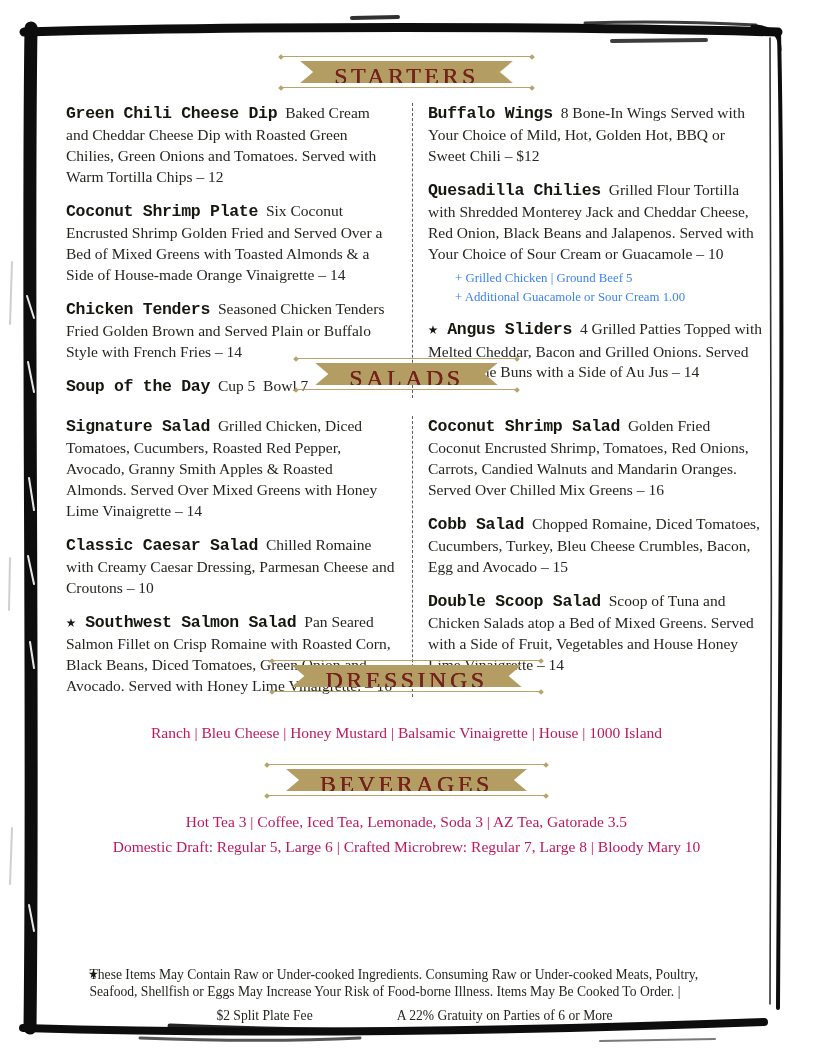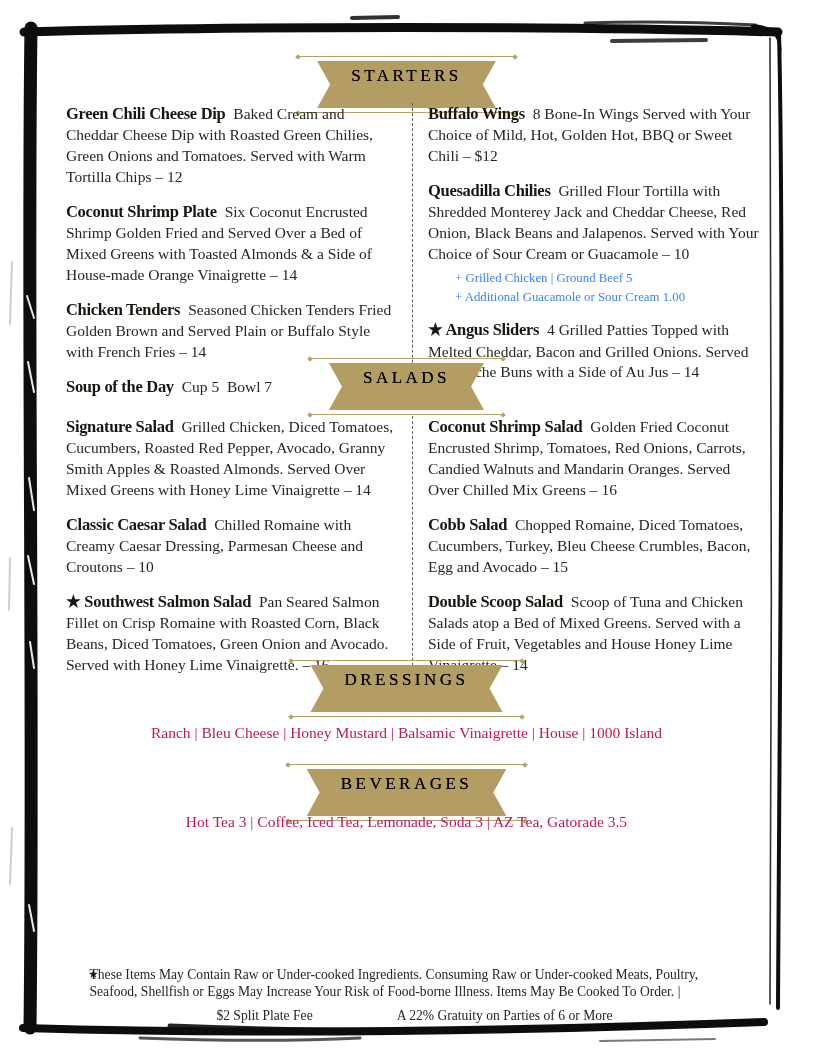--- a/index.html
+++ b/index.html
@@ -16,37 +16,37 @@
   .deco {
     align-self:stretch; margin:0 -19px; height:0;
     border-top:1px solid #b29a5d; position:relative; opacity:.9;
   }
   .deco::before, .deco::after {
     content:""; position:absolute; width:4px; height:4px; background:#b29a5d;
     top:-2.5px; transform:rotate(45deg);
   }
   .deco::before { left:-2px; } .deco::after { right:-2px; }
   .ribbon {
-    margin:4px 0; background:#b49d62; color:#000000;
-    font-size:17px; letter-spacing:3.5px; line-height:30px; height:47px;
+    margin:4px 0; background:#b49d62; color:#7f1d1d;
+    font-size:24px; letter-spacing:3.5px; line-height:30px; height:22px;
     padding:0 34px;
     clip-path:polygon(0 0,100% 0,calc(100% - 13px) 50%,100% 100%,0 100%,13px 50%);
     text-shadow:0 0 .4px #262419;
   }
 
   
   .cols {
     position:absolute; left:66px; width:697px;
     display:grid; grid-template-columns:330px 32px 335px;
   }
   .divider { grid-column:2; justify-self:center; width:0; border-left:1px dashed #5d5d5d; }
   .item { margin:0 0 13px; font-size:15.5px; line-height:1.35; }
   .item:last-child { margin-bottom:0; }
   .item-name {
-    font-family:Liberation Serif, serif; font-weight:700;
+    font-family:Liberation Mono, monospace; font-weight:700;
     font-size:16.5px; letter-spacing:-0.3px; color:#17160f; padding-right:4px;
   }
   .item-desc { color:#26251f; }
   .addon { font-size:12.8px; line-height:1.45; padding-left:27px; color:#3b82f6; }
   .addon-group { margin-top:2px; }
 
   
   .center-line {
     position:absolute; left:0; width:100%; text-align:center;
     font-size:15.5px; color:#be185d;
@@ -200,20 +200,21 @@
 
   <div class="banner" style="top:764px">
     <div class="banner-inner">
       <div class="deco"></div>
       <div class="ribbon">BEVERAGES</div>
       <div class="deco"></div>
     </div>
   </div>
 
   <div class="center-line" style="top:813px">Hot Tea 3 | Coffee, Iced Tea, Lemonade, Soda  3 | AZ Tea, Gatorade  3.5</div>
+  <div class="center-line" style="top:838px">Domestic Draft: Regular 5, Large 6 | Crafted Microbrew: Regular 7, Large 8 | Bloody Mary 10</div>
 
   <div class="footer">
     <span class="footer-star">★</span>
     <div class="disclaimer">These Items May Contain Raw or Under-cooked Ingredients. Consuming Raw or Under-cooked Meats, Poultry, Seafood, Shellfish or Eggs May Increase Your Risk of Food-borne Illness. Items May Be Cooked To Order. |</div>
     <div class="fees">
       <span>$2 Split Plate Fee</span><span class="fee-gap"></span><span>A 22% Gratuity on Parties of 6 or More</span>
     </div>
   </div>
 
 </div>

